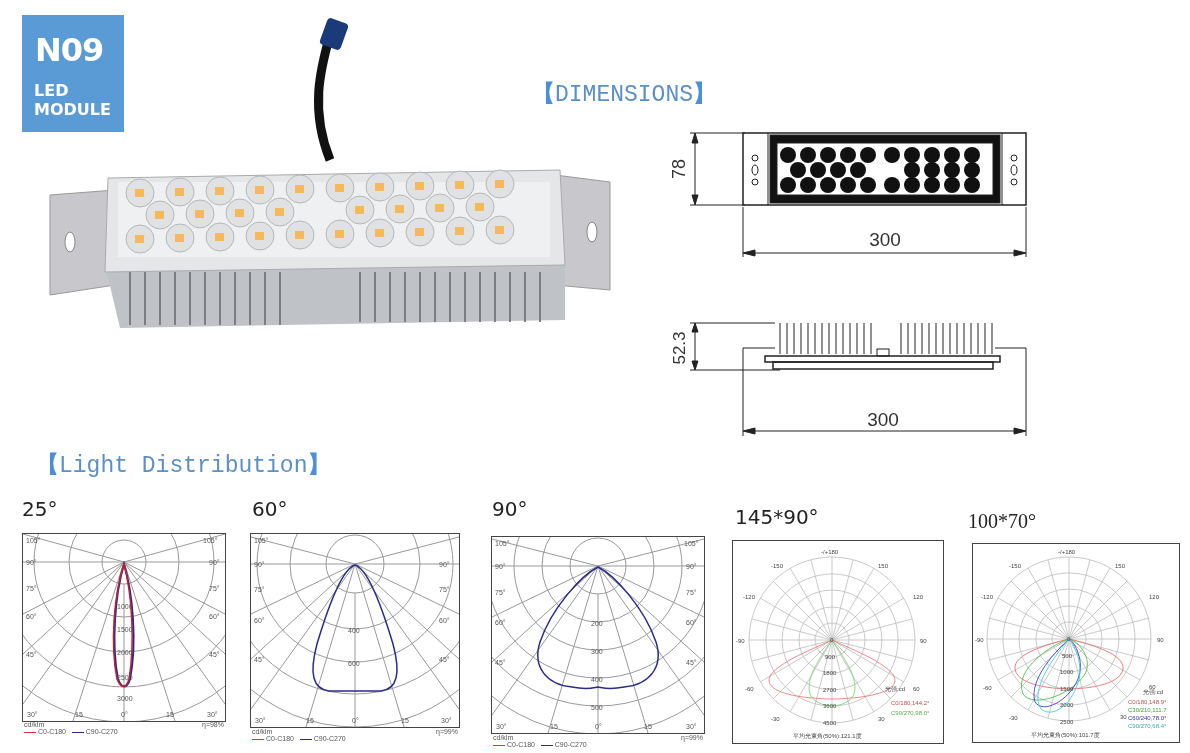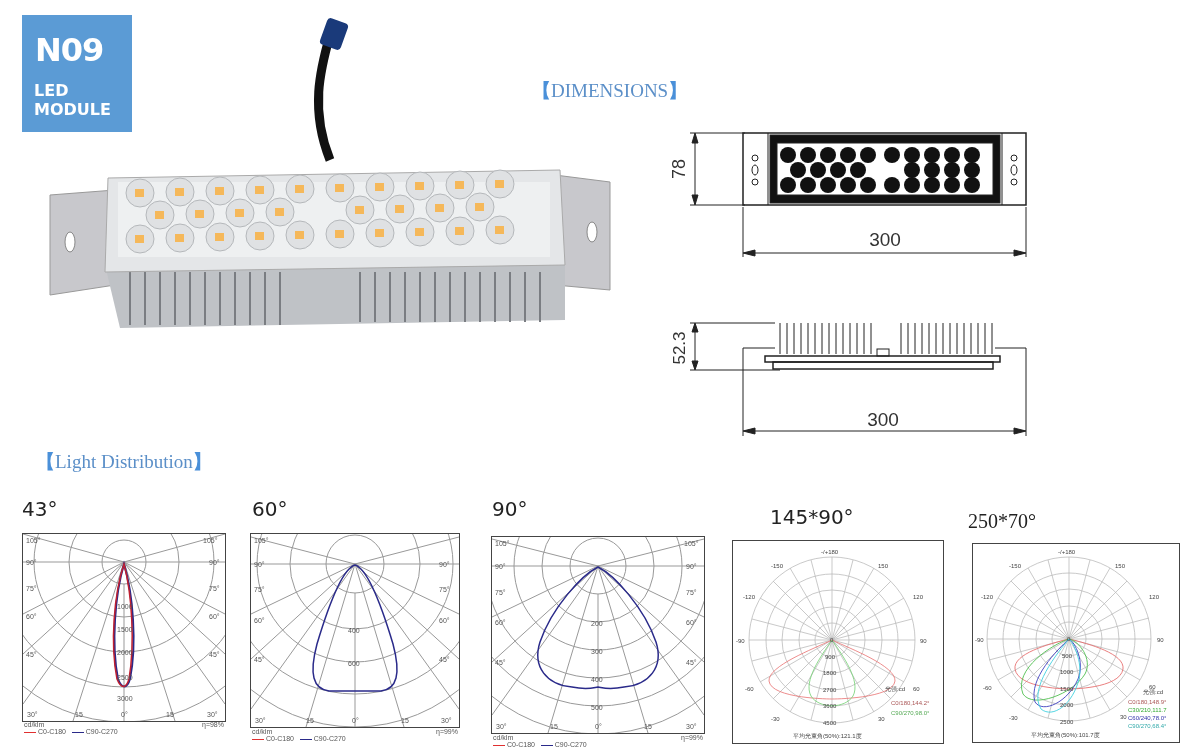--- a/index.html
+++ b/index.html
@@ -1,21 +1,21 @@
 <!DOCTYPE html>
 <html><head>
 <meta charset="utf-8">
 <style>
   html, body { margin:0; padding:0; background:#ffffff; }
   body { width:1190px; height:753px; position:relative; overflow:hidden; font-family:"Liberation Sans", sans-serif; color:#222; }
   .abs { position:absolute; }
-  .badge { left:22px; top:15px; width:110px; height:117px; background:#5b9bd5; color:#fff; }
+  .badge { left:22px; top:15px; width:102px; height:117px; background:#5b9bd5; color:#fff; }
   .badge .model { position:absolute; left:13px; top:16px; font-size:32px; font-weight:bold; font-family:"DejaVu Sans", sans-serif; letter-spacing:-1px; }
   .badge .sub { position:absolute; left:12px; top:66px; font-size:16px; font-weight:bold; font-family:"DejaVu Sans", sans-serif; }
-  .section-title { font-family:Liberation Serif, serif; color:#5b8fc8; font-size:19px; }
+  .section-title { font-family:Liberation Mono, monospace; color:#5b8fc8; font-size:23px; }
   .section-title .br { color:#4a90d9; font-weight:bold; }
   .chart-title { font-family:"DejaVu Sans", sans-serif; font-size:20px; color:#222; }
   .chart-title.serif { font-family:"Liberation Serif", serif; font-size:20px; }
   svg text { font-family:"Liberation Sans", sans-serif; }
   .frame { position:absolute; border:1.5px solid #444; background:#fff; }
 </style>
 </head>
 <body>
 
 <div class="abs badge">
@@ -239,25 +239,25 @@
       <line x1="327" y1="5" x2="327" y2="36"></line>
   </g>
   <text x="20" y="30" font-size="17" fill="#333" transform="rotate(-90 20 30)" text-anchor="middle">52.3</text>
   <text x="218" y="108" font-size="19" fill="#333" text-anchor="middle">300</text>
 </svg>
 
 <div class="abs section-title" style="left:36px;top:449px">
   <span class="br">【</span><span>Light Distribution</span><span class="br">】</span>
 </div>
 
-<div class="abs chart-title" style="left:22px;top:497px">43°</div>
+<div class="abs chart-title" style="left:22px;top:497px">25°</div>
 <div class="abs chart-title" style="left:252px;top:497px">60°</div>
 <div class="abs chart-title" style="left:492px;top:497px">90°</div>
-<div class="abs chart-title" style="left:770px;top:505px">145*90°</div>
-<div class="abs chart-title serif" style="left:968px;top:510px">250*70°</div>
+<div class="abs chart-title" style="left:735px;top:505px">145*90°</div>
+<div class="abs chart-title serif" style="left:968px;top:510px">100*70°</div>
 
 <div class="frame" style="left:22px;top:533px;width:202px;height:187px;overflow:hidden">
   <svg width="202" height="187">
     <g stroke="#999" fill="none" stroke-width="1">
       <circle cx="101" cy="28" r="22"></circle>
         <circle cx="101" cy="28" r="55"></circle>
         <circle cx="101" cy="28" r="90"></circle>
         <circle cx="101" cy="28" r="125"></circle>
         <circle cx="101" cy="28" r="160"></circle>
         <circle cx="101" cy="28" r="195"></circle>

